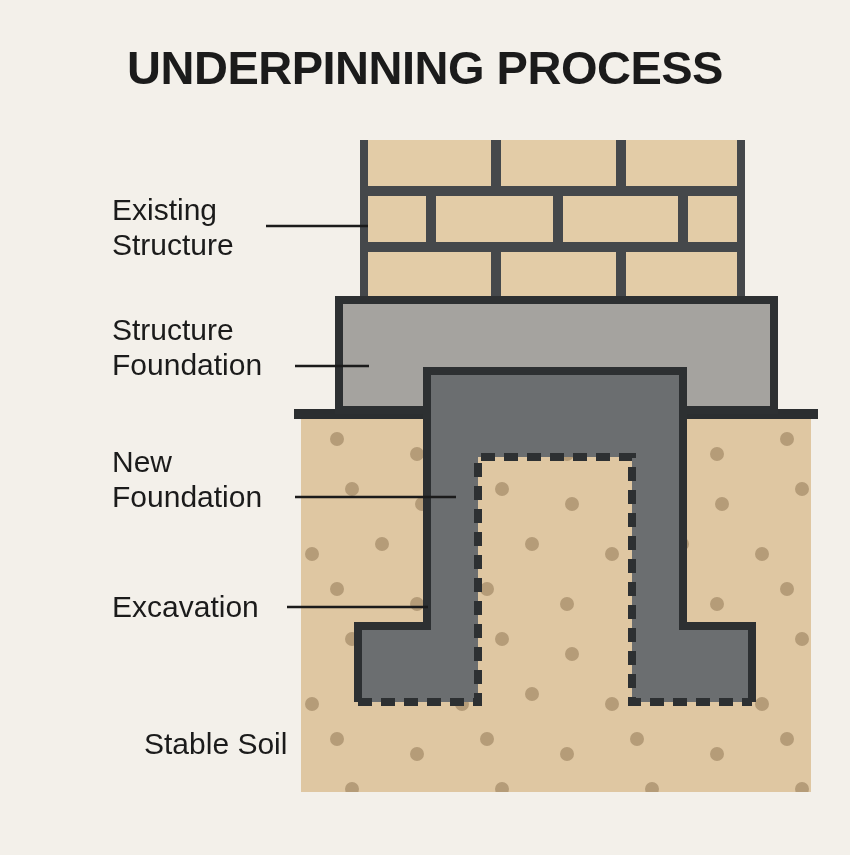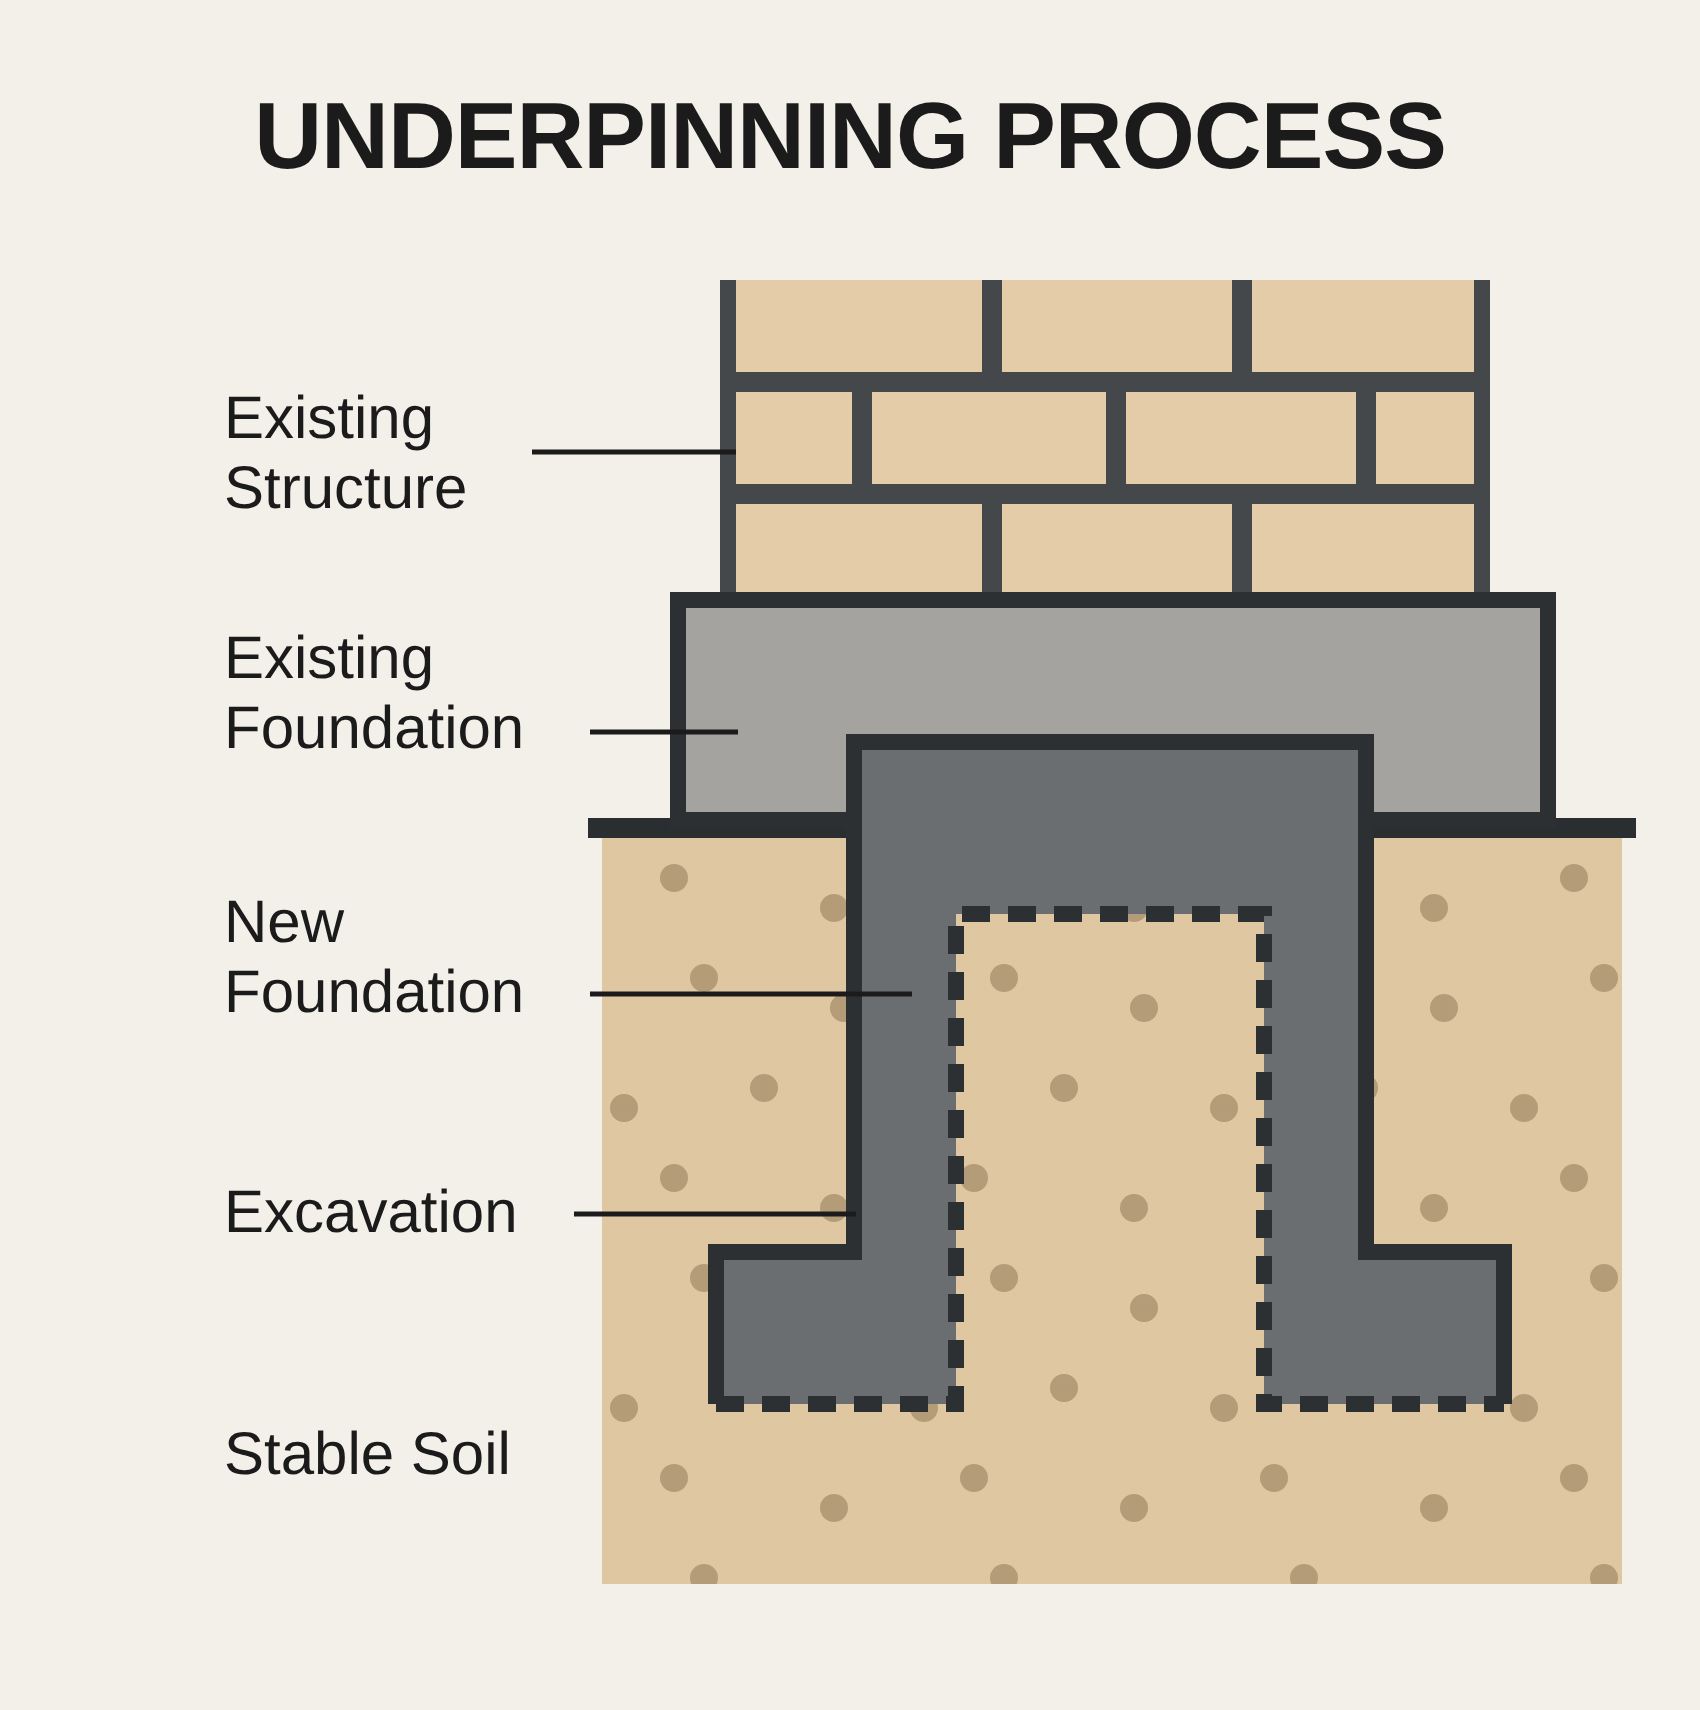--- a/index.html
+++ b/index.html
@@ -21,21 +21,21 @@
   .callout{
     position:absolute;left:112px;
     font-size:30px;line-height:35px;font-weight:400;
     color:var(--text,#1b1b1b);
     max-width:180px;
   }
   .callout.l1{top:172px;margin-top:20px;}
   .callout.l2{top:312px;}
   .callout.l3{top:444px;}
   .callout.l4{top:589px;}
-  .callout.l5{top:710px;}
+  .callout.l5{top:726px;margin-left:32px;}
 </style>
 </head>
 <body>
 
 <div class="stage">
 
   <svg class="diagram-svg" width="850" height="855" viewBox="0 0 850 855">
     <defs>
       <pattern id="soilDots" width="150" height="150" patternUnits="userSpaceOnUse" patternTransform="translate(22,14)">
         <circle cx="30" cy="25" r="7" style="fill:var(--soil-dot,#b59c78)"></circle>
@@ -87,18 +87,18 @@
       <line x1="266" y1="226" x2="368" y2="226"></line>
       <line x1="295" y1="366" x2="369" y2="366"></line>
       <line x1="295" y1="497" x2="456" y2="497"></line>
       <line x1="287" y1="607" x2="428" y2="607"></line>
     </g>
   </svg>
 
   <div class="page-title">UNDERPINNING PROCESS</div>
 
   <div class="callout l1">Existing Structure</div>
-  <div class="callout l2">Existing Foundation</div>
+  <div class="callout l2">Structure Foundation</div>
   <div class="callout l3">New Foundation</div>
   <div class="callout l4">Excavation</div>
   <div class="callout l5">Stable Soil</div>
 
 </div>
 
 </body></html>

